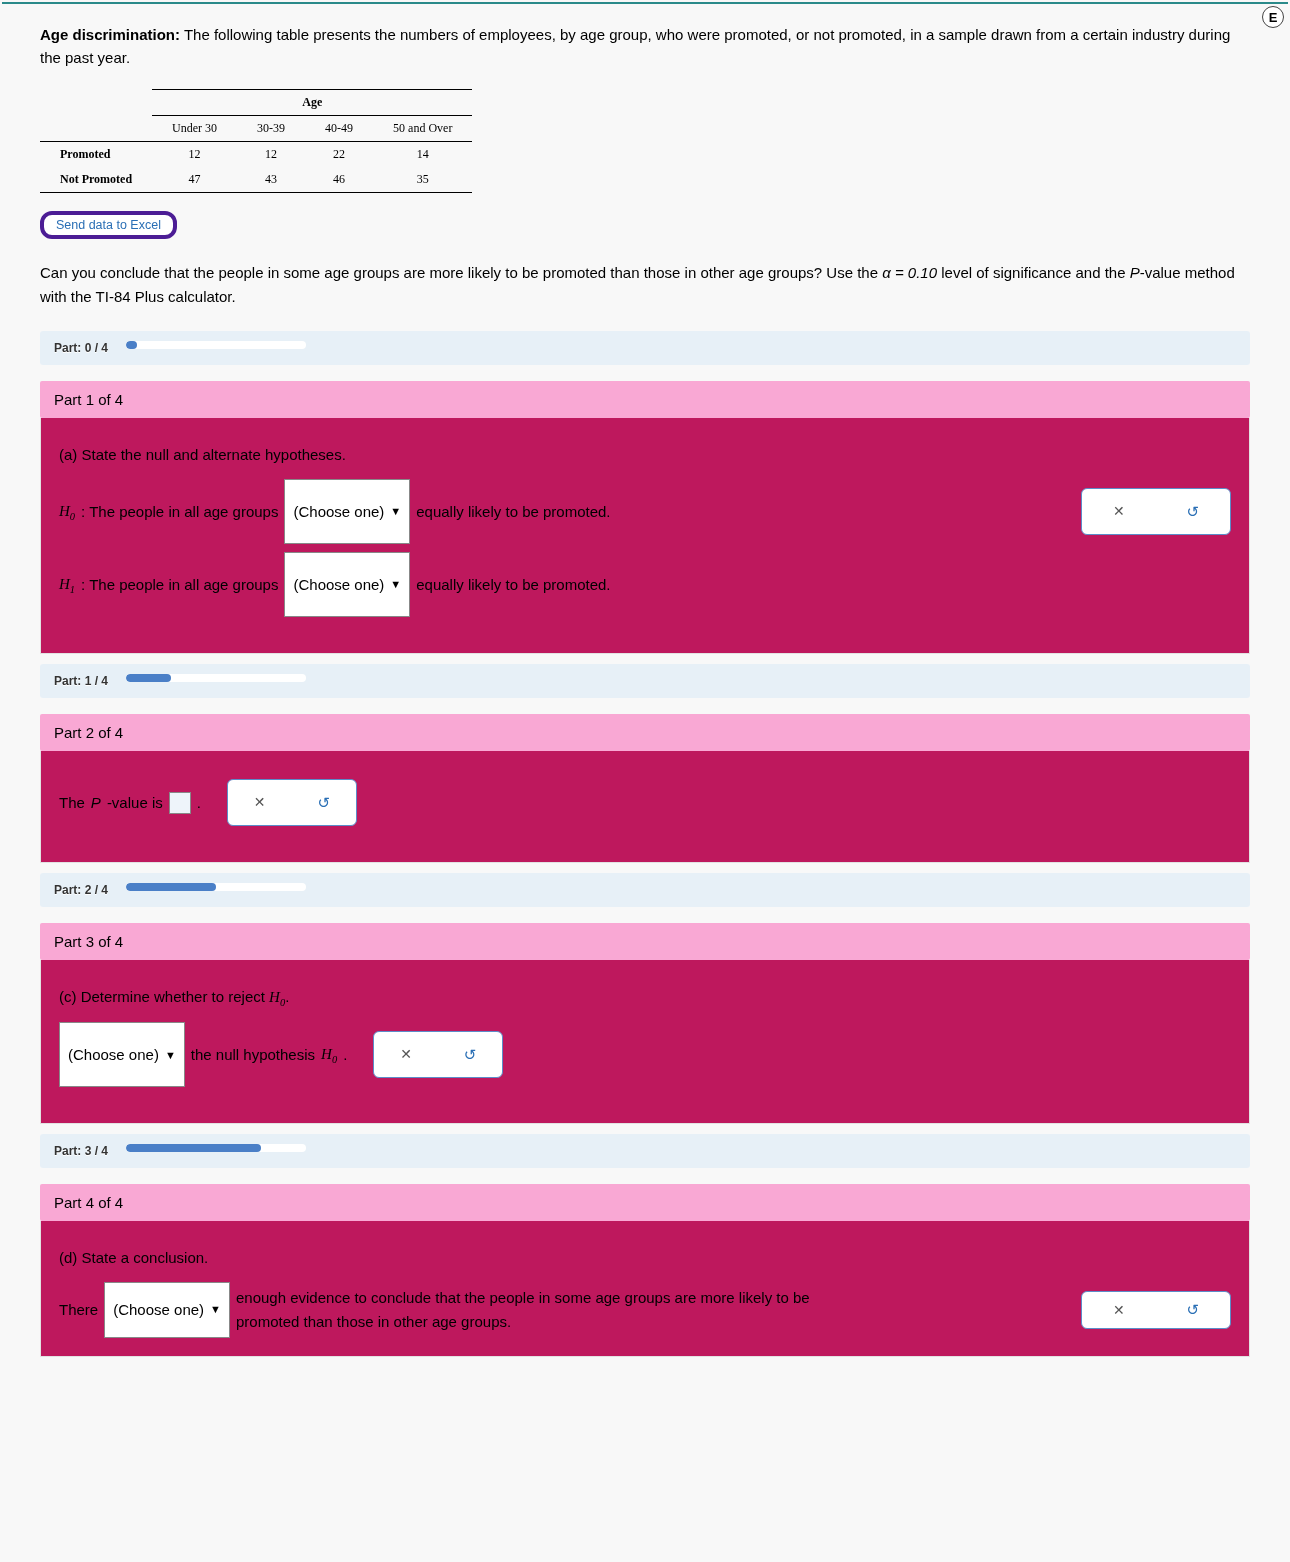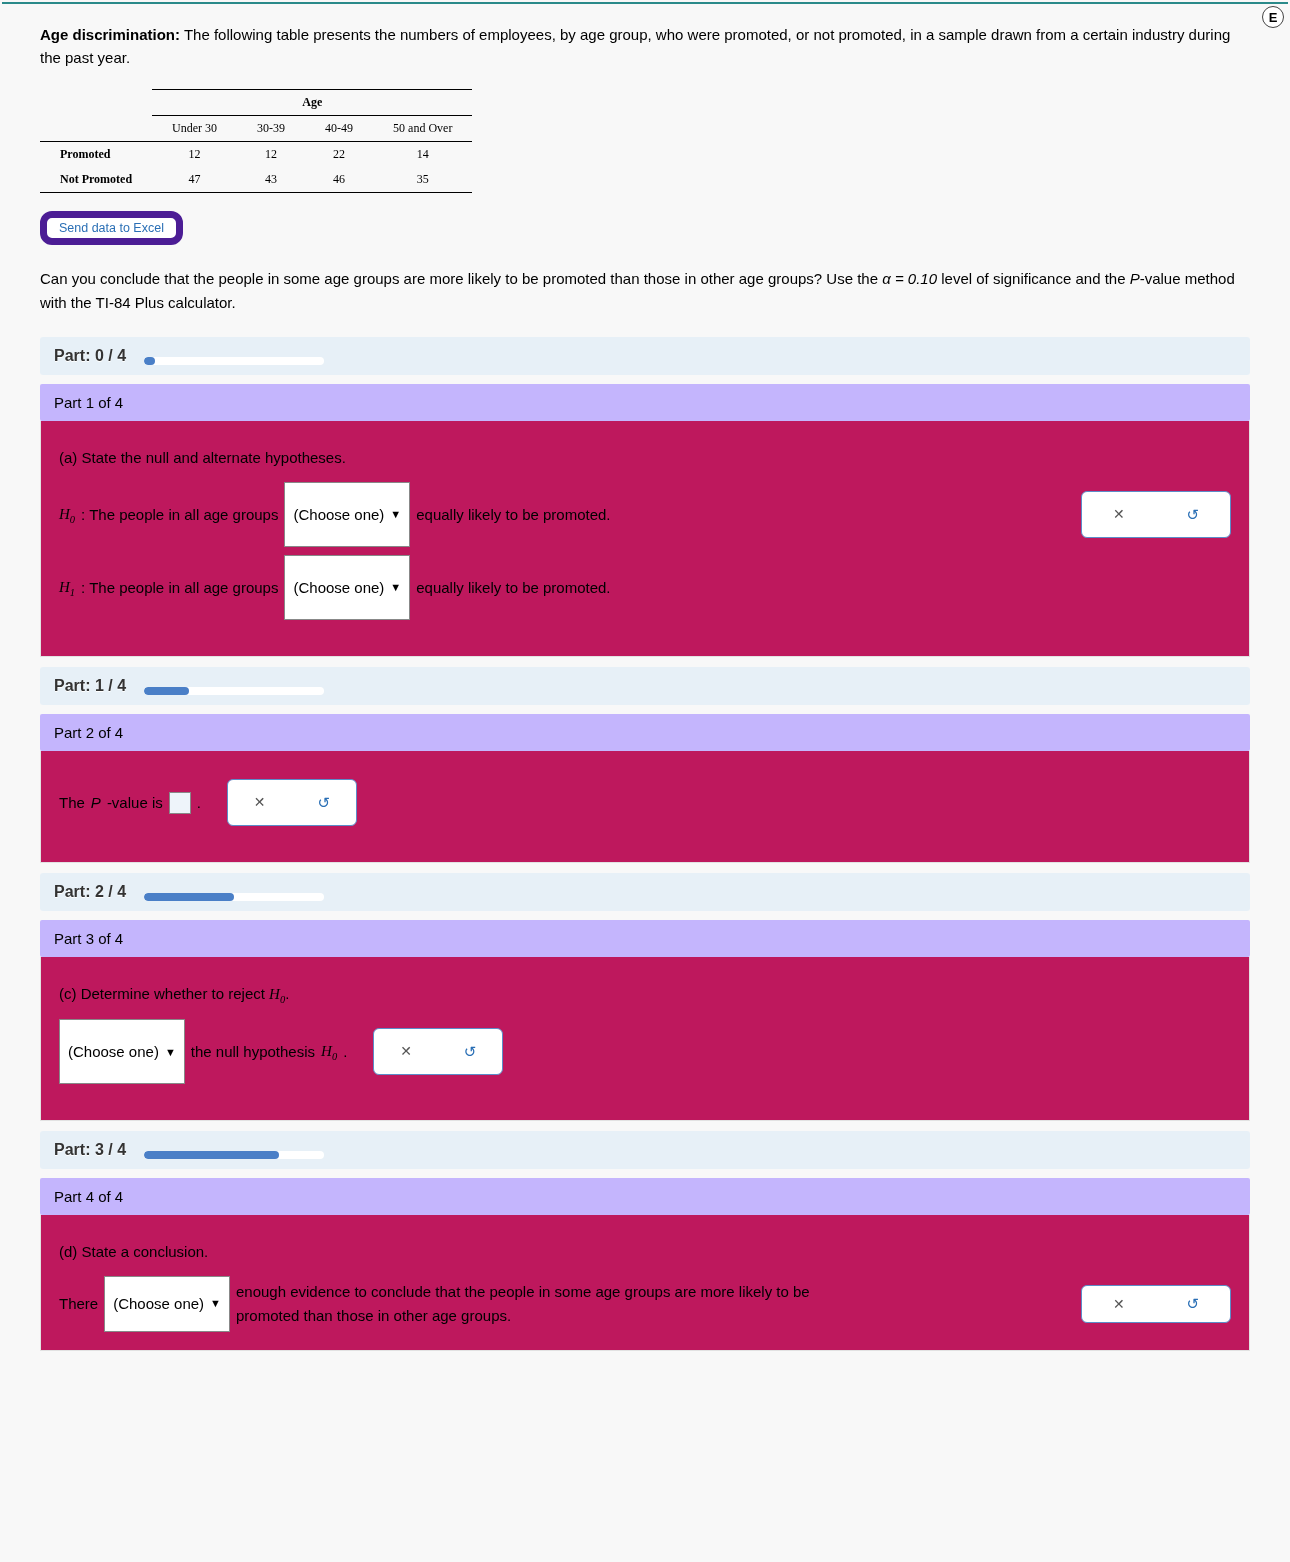--- a/index.html
+++ b/index.html
@@ -18,50 +18,50 @@
   font-family: 'Times New Roman', serif;
   font-size: 12px;
 }
 .data-table th, .data-table td { padding: 5px 20px; text-align: center; }
 .data-table .age-header { border-top: 1.5px solid #000; border-bottom: 1.5px solid #000; font-weight: bold; }
 .data-table .col-headers th { border-bottom: 1.5px solid #000; font-weight: normal; }
 .data-table .row-label { text-align: left; font-weight: bold; }
 .data-table tbody tr:last-child td, .data-table tbody tr:last-child th { border-bottom: 1.5px solid #000; }
 .send-excel {
   display: inline-block;
-  border: 7px solid #4c1d95;
+  border: 4px solid #4c1d95;
   color: #2a6fb5;
   background: #fff;
   border-radius: 12px;
   padding: 3px 12px;
   font-size: 12.5px;
   margin-bottom: 22px;
   cursor: pointer;
 }
 .question-text { line-height: 1.6; margin-bottom: 22px; }
 .math-i { font-style: italic; font-family: Liberation Sans, sans-serif; }
 .part-bar {
   background: #e7f0f7;
   padding: 10px 14px;
   font-weight: bold;
-  font-size: 16px;
+  font-size: 12px;
   display: flex;
-  align-items: flex-end;
+  align-items: flex-start;
   gap: 18px;
   border-radius: 3px;
-  margin: 10px 0 9px 0;
+  margin: 10px 0 16px 0;
   color: #333;
   text-shadow: 0 1px 0 #fff;
 }
 .progress-track {
   width: 180px; height: 8px; background: #fff; border-radius: 4px; overflow: hidden;
 }
 .progress-fill { height: 100%; background: #4a7fc7; border-radius: 4px; }
 .part-header {
-  background: #c4b5fd;
+  background: #f9a8d4;
   padding: 10px 14px;
   font-weight: normal;
   font-size: 15px;
   border-radius: 2px;
   margin-top: 7px;
 }
 .part-body {
   background: #be185d;
   border: 1px solid #e2e2e2;
   border-top: none;

